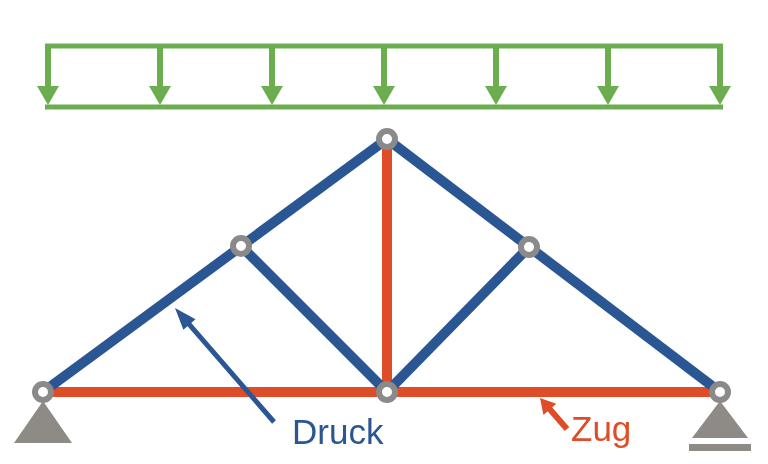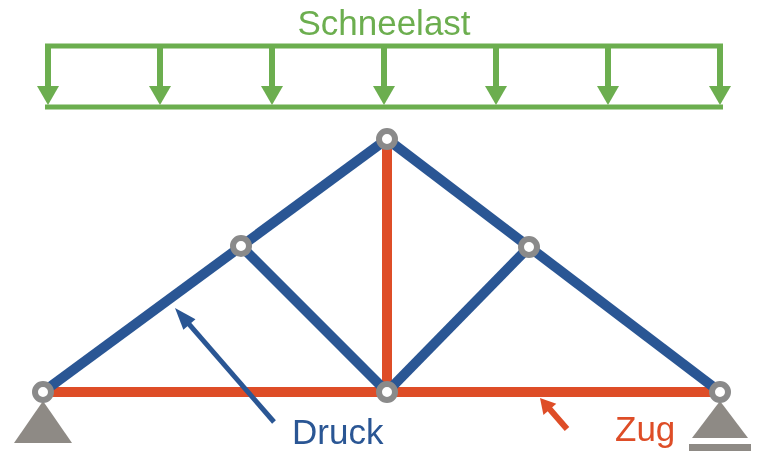--- a/index.html
+++ b/index.html
@@ -50,16 +50,15 @@
       <circle cx="241" cy="246" r="8" fill="#ffffff" stroke="#8a8a8a" stroke-width="6"></circle>
       <circle cx="387" cy="139" r="8" fill="#ffffff" stroke="#8a8a8a" stroke-width="6"></circle>
       <circle cx="529" cy="247" r="8" fill="#ffffff" stroke="#8a8a8a" stroke-width="6"></circle>
       <circle cx="387" cy="392" r="8" fill="#ffffff" stroke="#8a8a8a" stroke-width="6"></circle>
       <circle cx="720" cy="392" r="8" fill="#ffffff" stroke="#8a8a8a" stroke-width="6"></circle>
       <line x1="274" y1="422" x2="187.45804645347863" y2="322.3456292494602" stroke="#2a5694" stroke-width="5"></line>
       <polygon points="175,308 195.4653713669585,319.3652353610682 183.38484147267621,329.8562218482081" fill="#2a5694"></polygon>
       <line x1="567" y1="429" x2="547.8813689376504" y2="407.04897915063566" stroke="#de4d27" stroke-width="6"></line>
       <polygon points="540,398 556.2614047370967,403.72858760745885 543.4420176070294,414.8938602691303" fill="#de4d27"></polygon>
     </svg>
-  <div class="lbl lbl-schneelast" style="color: rgb(108, 174, 79);">Schneelast</div>
   <div class="lbl lbl-druck" style="color: rgb(42, 86, 148);">Druck</div>
-  <div class="lbl lbl-zug" style="color: rgb(222, 77, 39); margin-left: 44px;">Zug</div>
+  <div class="lbl lbl-zug" style="color: rgb(222, 77, 39);">Zug</div>
 </div>
 
 </body></html>

